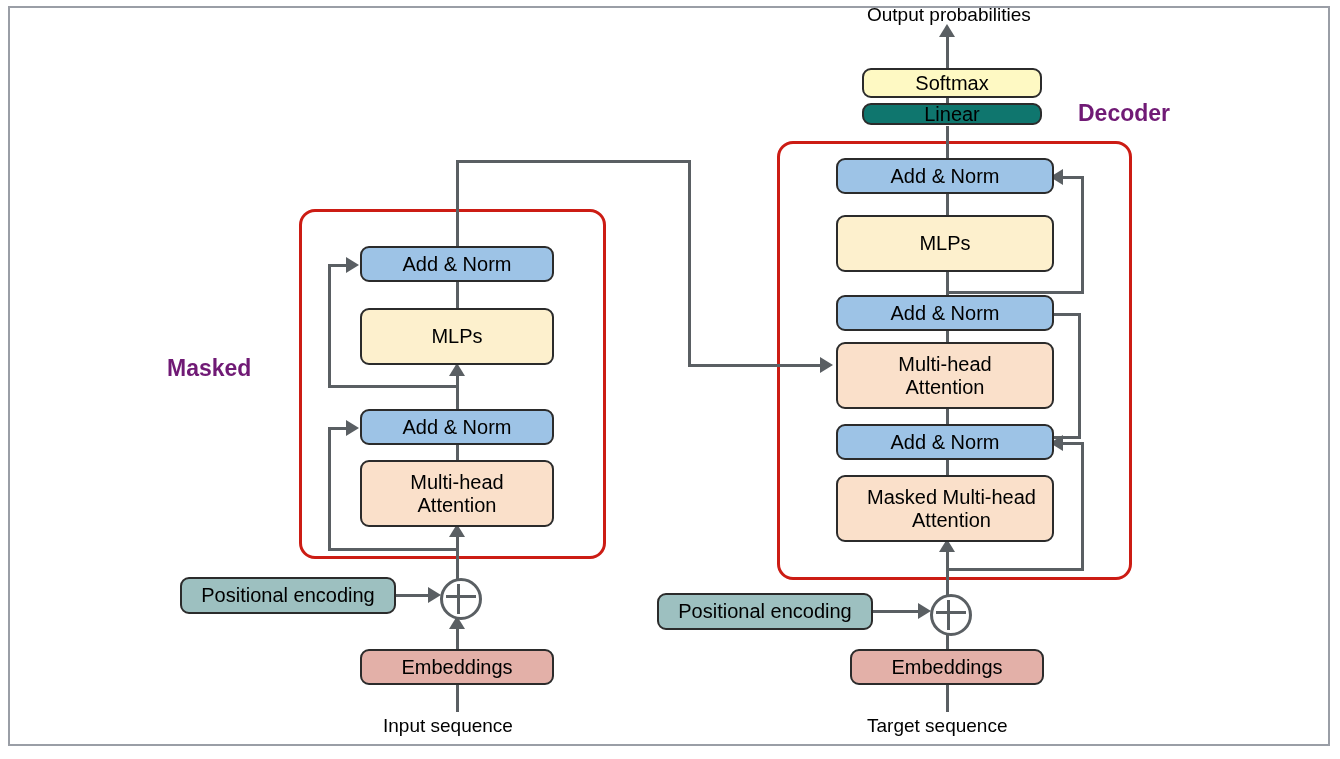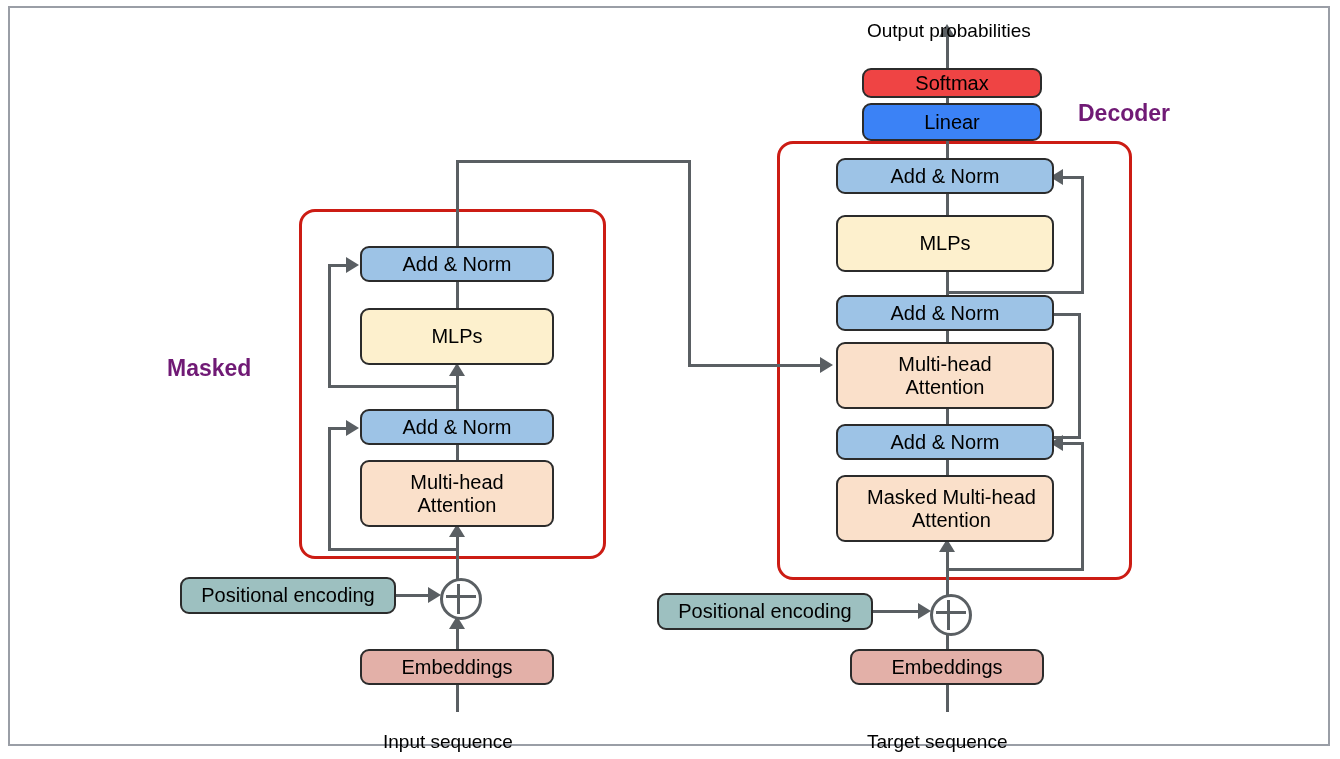--- a/index.html
+++ b/index.html
@@ -63,21 +63,20 @@
     white-space: nowrap;
     z-index: 7;
   }
   
   .caption {
     position: absolute;
     font-size: 19px;
     color: #000000;
     white-space: nowrap;
     z-index: 7;
-    margin-top: 16px;
   }
   
   .ln {
     position: absolute;
     background: #5a5f63;
     z-index: 3;
   }
   .ln.v { width: 3px; }
   .ln.h { height: 3px; }
 
@@ -237,25 +236,25 @@
 
     <div class="node" style="left:826px; top:150px; width:218px; height:36px; background:#9dc3e6;">Add &amp; Norm</div>
 
     <div class="ln h" style="left:936px; top:283px; width:138px;"></div>
     <div class="ln v" style="left:1071px; top:168px; height:118px;"></div>
     <div class="ln h" style="left:1052px; top:168px; width:22px;"></div>
     <div class="arw left" style="left:1040px; top:161px;"></div>
 
     <div class="ln v" style="left:936px; top:118px; height:34px;"></div>
 
-    <div class="node" style="left:852px; top:95px; width:180px; height:38px; background:#3b82f6;">Linear</div>
+    <div class="node" style="left:852px; top:95px; width:180px; height:22px; background:#0f766e;">Linear</div>
 
     <div class="ln v" style="left:936px; top:88px; height:12px;"></div>
 
-    <div class="node" style="left:852px; top:60px; width:180px; height:30px; background:#ef4444;">Softmax</div>
+    <div class="node" style="left:852px; top:60px; width:180px; height:30px; background:#fef9c3;">Softmax</div>
 
     <div class="ln v" style="left:936px; top:26px; height:36px;"></div>
     <div class="arw up" style="left:929px; top:16px;"></div>
 
     <div class="caption" style="left:857px; top:-4px;">Output probabilities</div>
 
   </div>
 </div>
 
 </body></html>

